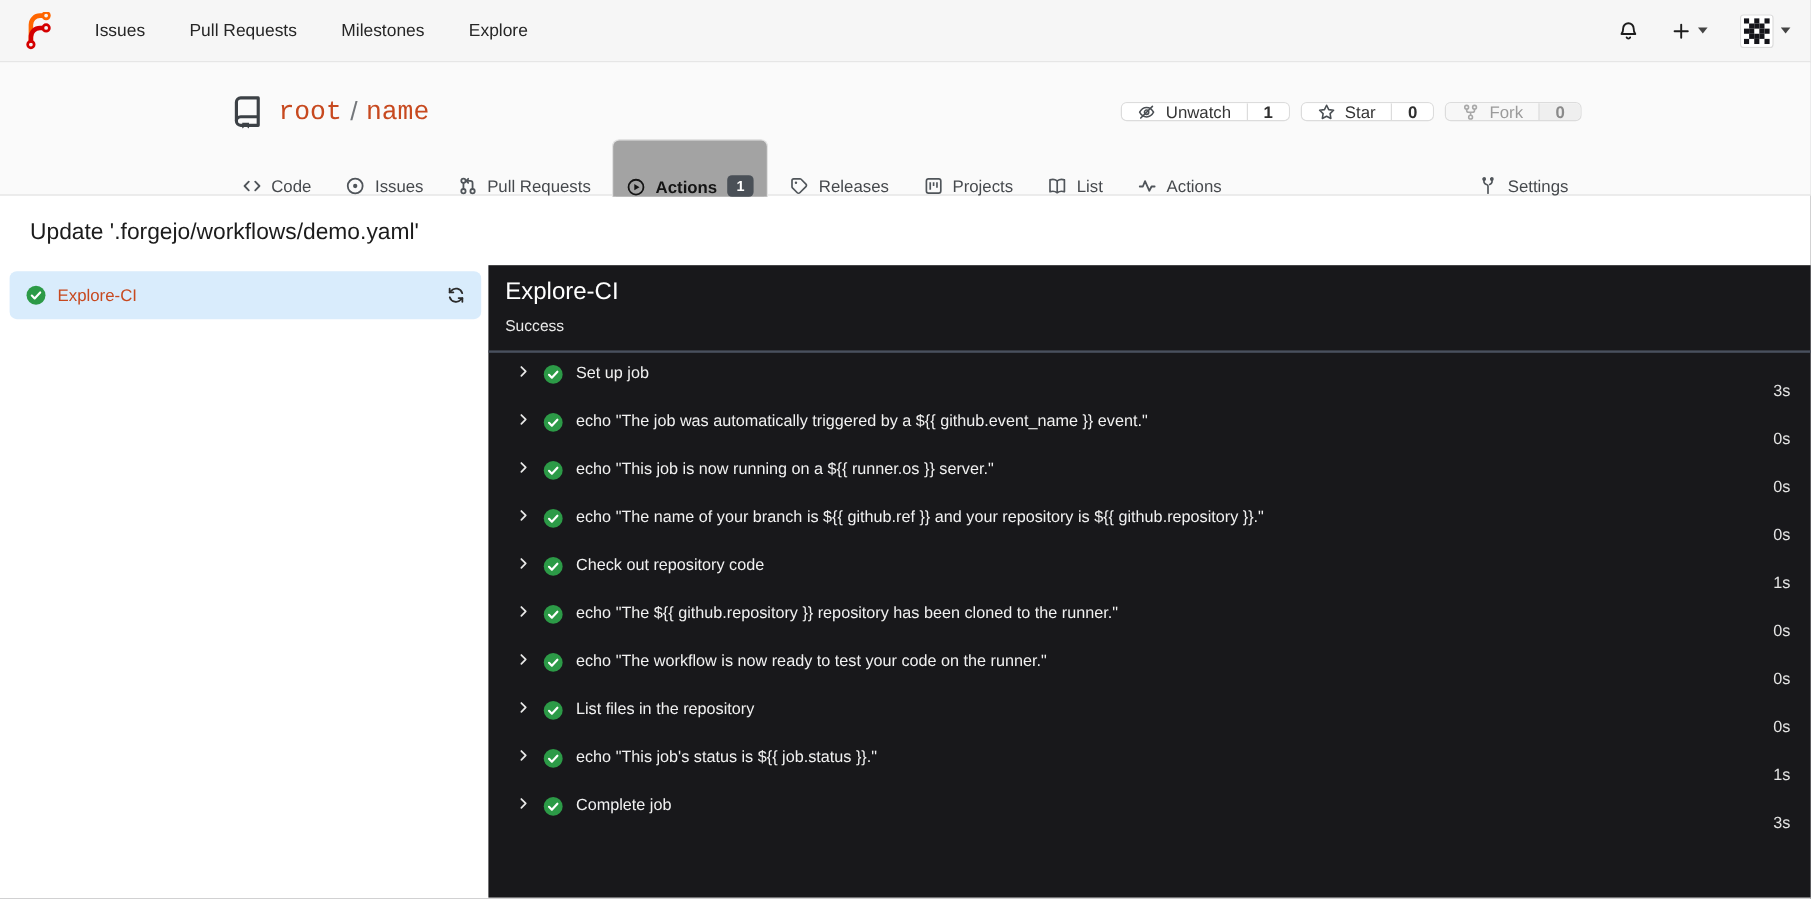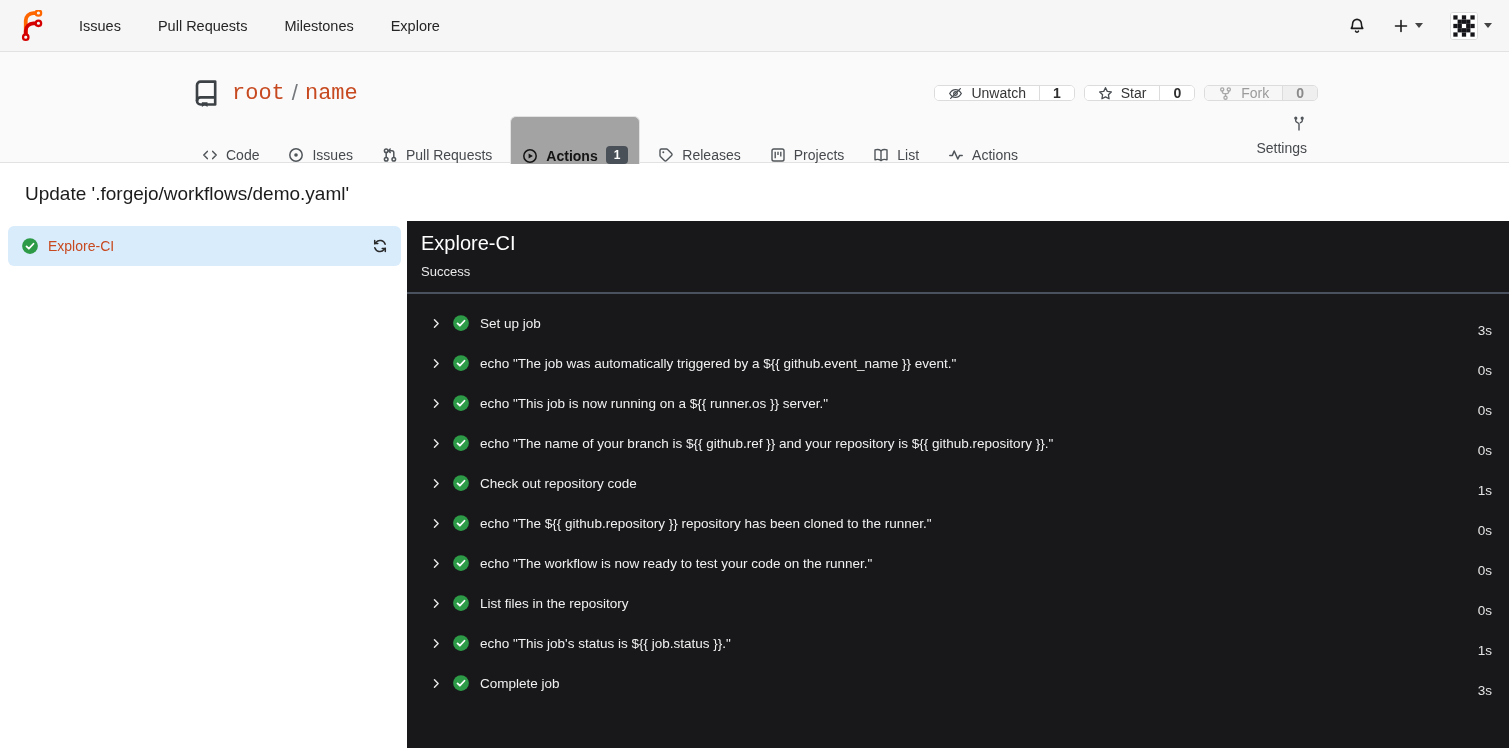--- a/index.html
+++ b/index.html
@@ -66,21 +66,21 @@
     display:flex; align-items:flex-end; gap:8px; padding:0 11px; margin-right:7px;
     font-size:14px; color:#46494d; cursor:pointer; border-radius:6px 6px 0 0;
   }
   .tab .icon { color:#50555a; }
   .tab .icon svg { width:16px; height:16px; }
   .tab.active {
     background:#a3a3a3; border:1px solid #e2e2e2; border-bottom:none;
     font-weight:700; color:#141414; position:relative; z-index:2; margin-bottom:-1px;
   }
   .tab.active .icon { color:#141414; }
-  .tab.right { margin-left:auto; margin-right:0;flex-direction:column; }
+  .tab.right { margin-left:auto; margin-right:0; }
   .tab-badge {
     background:var(--badge-bg,#4a5057); color:#fff; border-radius:4px;
     font-size:12px; font-weight:700; padding:2px 8px; line-height:1.2;
   }
 
   
   .page-title { font-size:19px; font-weight:400; color:#1c1c1c; margin:0; padding:20px 0 0 25px; height:58px; }
   .run-layout { display:flex; height:527px; }
   .jobs-sidebar { width:407px; padding:5px 6px 0 8px; background:#fff; }
   .job-item {
@@ -93,21 +93,21 @@
   .job-name { flex:1; color:var(--accent,#c7491f); }
   .job-sync { color:#2b2b2b; }
   .job-sync svg { width:16px; height:16px; }
 
   .run-panel { flex:1; background:var(--panel-bg,#18181b); display:flex; flex-direction:column; }
   .panel-header { padding:11px 16px 13px 14px; border-bottom:2px solid var(--panel-divider,#49505e); }
   .panel-title { font-size:20px; color:#ffffff; margin:0 0 9px 0; font-weight:400; }
   .panel-status { font-size:13px; color:#e9e9e9; }
   .steps { padding-top:9px; }
   .step {
-    display:flex; align-items:center; height:40px; padding:0 17px 0 23px; gap:9px;
+    display:flex; align-items:flex-start; height:40px; padding:0 17px 0 23px; gap:9px;
     font-size:13.5px; color:#f1f1f1; cursor:pointer;
   }
   .step .chev { color:#e8e8e8; }
   .step .chev svg { width:13px; height:13px; }
   .step .check svg { width:18px; height:18px; }
   .step-name { flex:1; margin-left:1px; }
   .step-dur { color:#e4e4e4;margin-top:15px; }
 </style>
 </head>
 <body>

